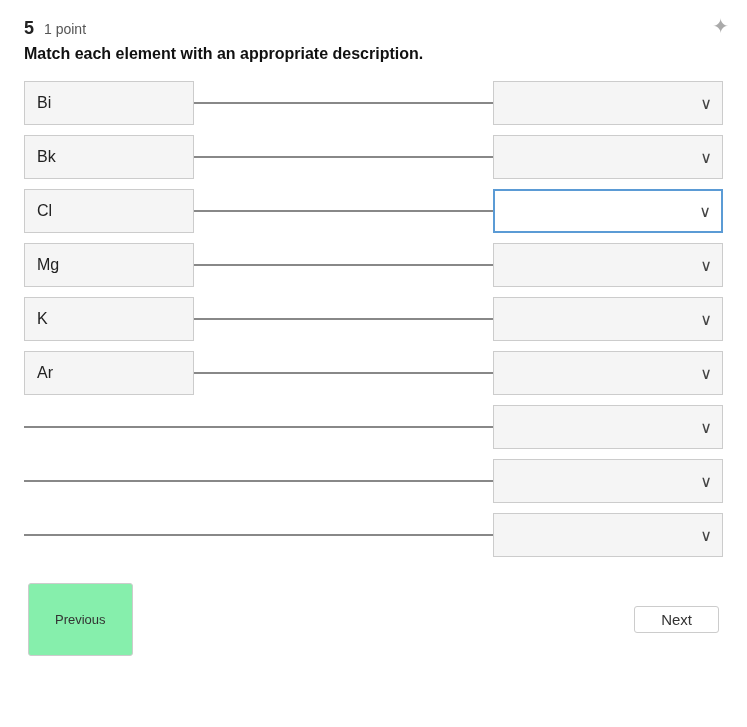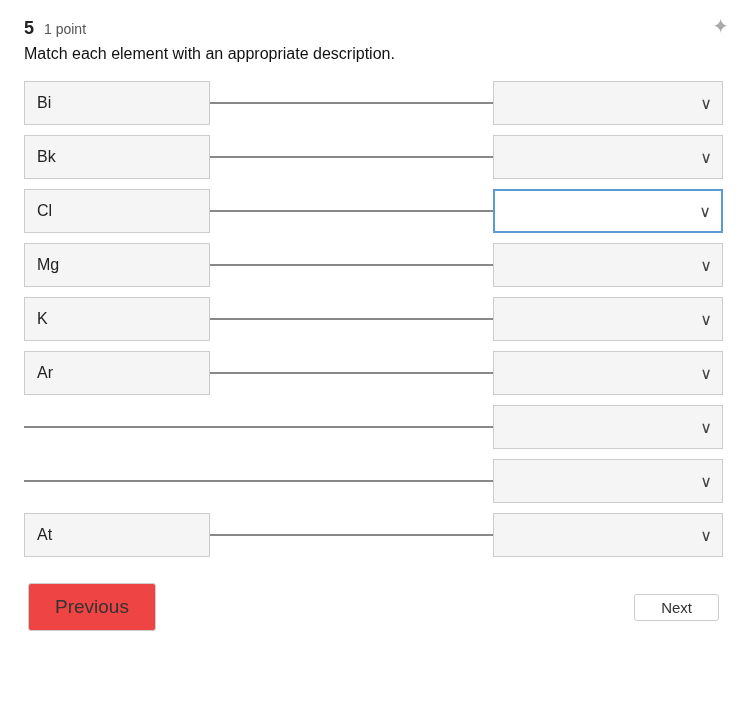--- a/index.html
+++ b/index.html
@@ -36,37 +36,38 @@
 
     .question-points {
       font-size: 14px;
       color: #555;
     }
 
     .question-text {
       font-size: 16px;
       color: #111;
       margin-bottom: 18px;
+      font-weight: bold;
     }
 
     .matching-area {
       display: flex;
       flex-direction: column;
       gap: 0px;
       width: 100%;
     }
 
     .match-row {
       display: flex;
       align-items: center;
       margin-bottom: 10px;
     }
 
     .element-box {
-      width: 186px;
+      width: 170px;
       min-height: 44px;
       border: 1px solid #ccc;
       background: #f5f5f5;
       display: flex;
       align-items: center;
       padding: 8px 12px;
       font-size: 16px;
       color: #222;
       flex-shrink: 0;
     }
@@ -104,24 +105,24 @@
 
     .nav-buttons {
       display: flex;
       justify-content: space-between;
       align-items: center;
       margin-top: 16px;
       padding: 0 4px;
     }
 
     .btn-previous {
-      background: #ef4444;
-      border: 1px solid #ccc;
-      padding: 12px 26px;
-      font-size: 19px;
+      background: #86efac;
+      border: 1px solid #ccc;
+      padding: 28px 26px;
+      font-size: 13px;
       color: #333;
       cursor: pointer;
       border-radius: 3px;
     }
 
     .btn-next {
       background: #fff;
       border: 1px solid #ccc;
       padding: 4px 26px;
       font-size: 15px;
@@ -203,21 +204,20 @@
           <span class="dropdown-chevron">∨</span>
         </div>
       </div>
       <div class="match-row">
         <div class="connector-line"></div>
         <div class="dropdown-box">
           <span class="dropdown-chevron">∨</span>
         </div>
       </div>
       <div class="match-row">
-        <div class="element-box">At</div>
         <div class="connector-line"></div>
         <div class="dropdown-box">
           <span class="dropdown-chevron">∨</span>
         </div>
       </div>
     </div>
 
   <div class="nav-buttons">
     <button class="btn-previous">Previous</button>
     <button class="btn-next">Next</button>

